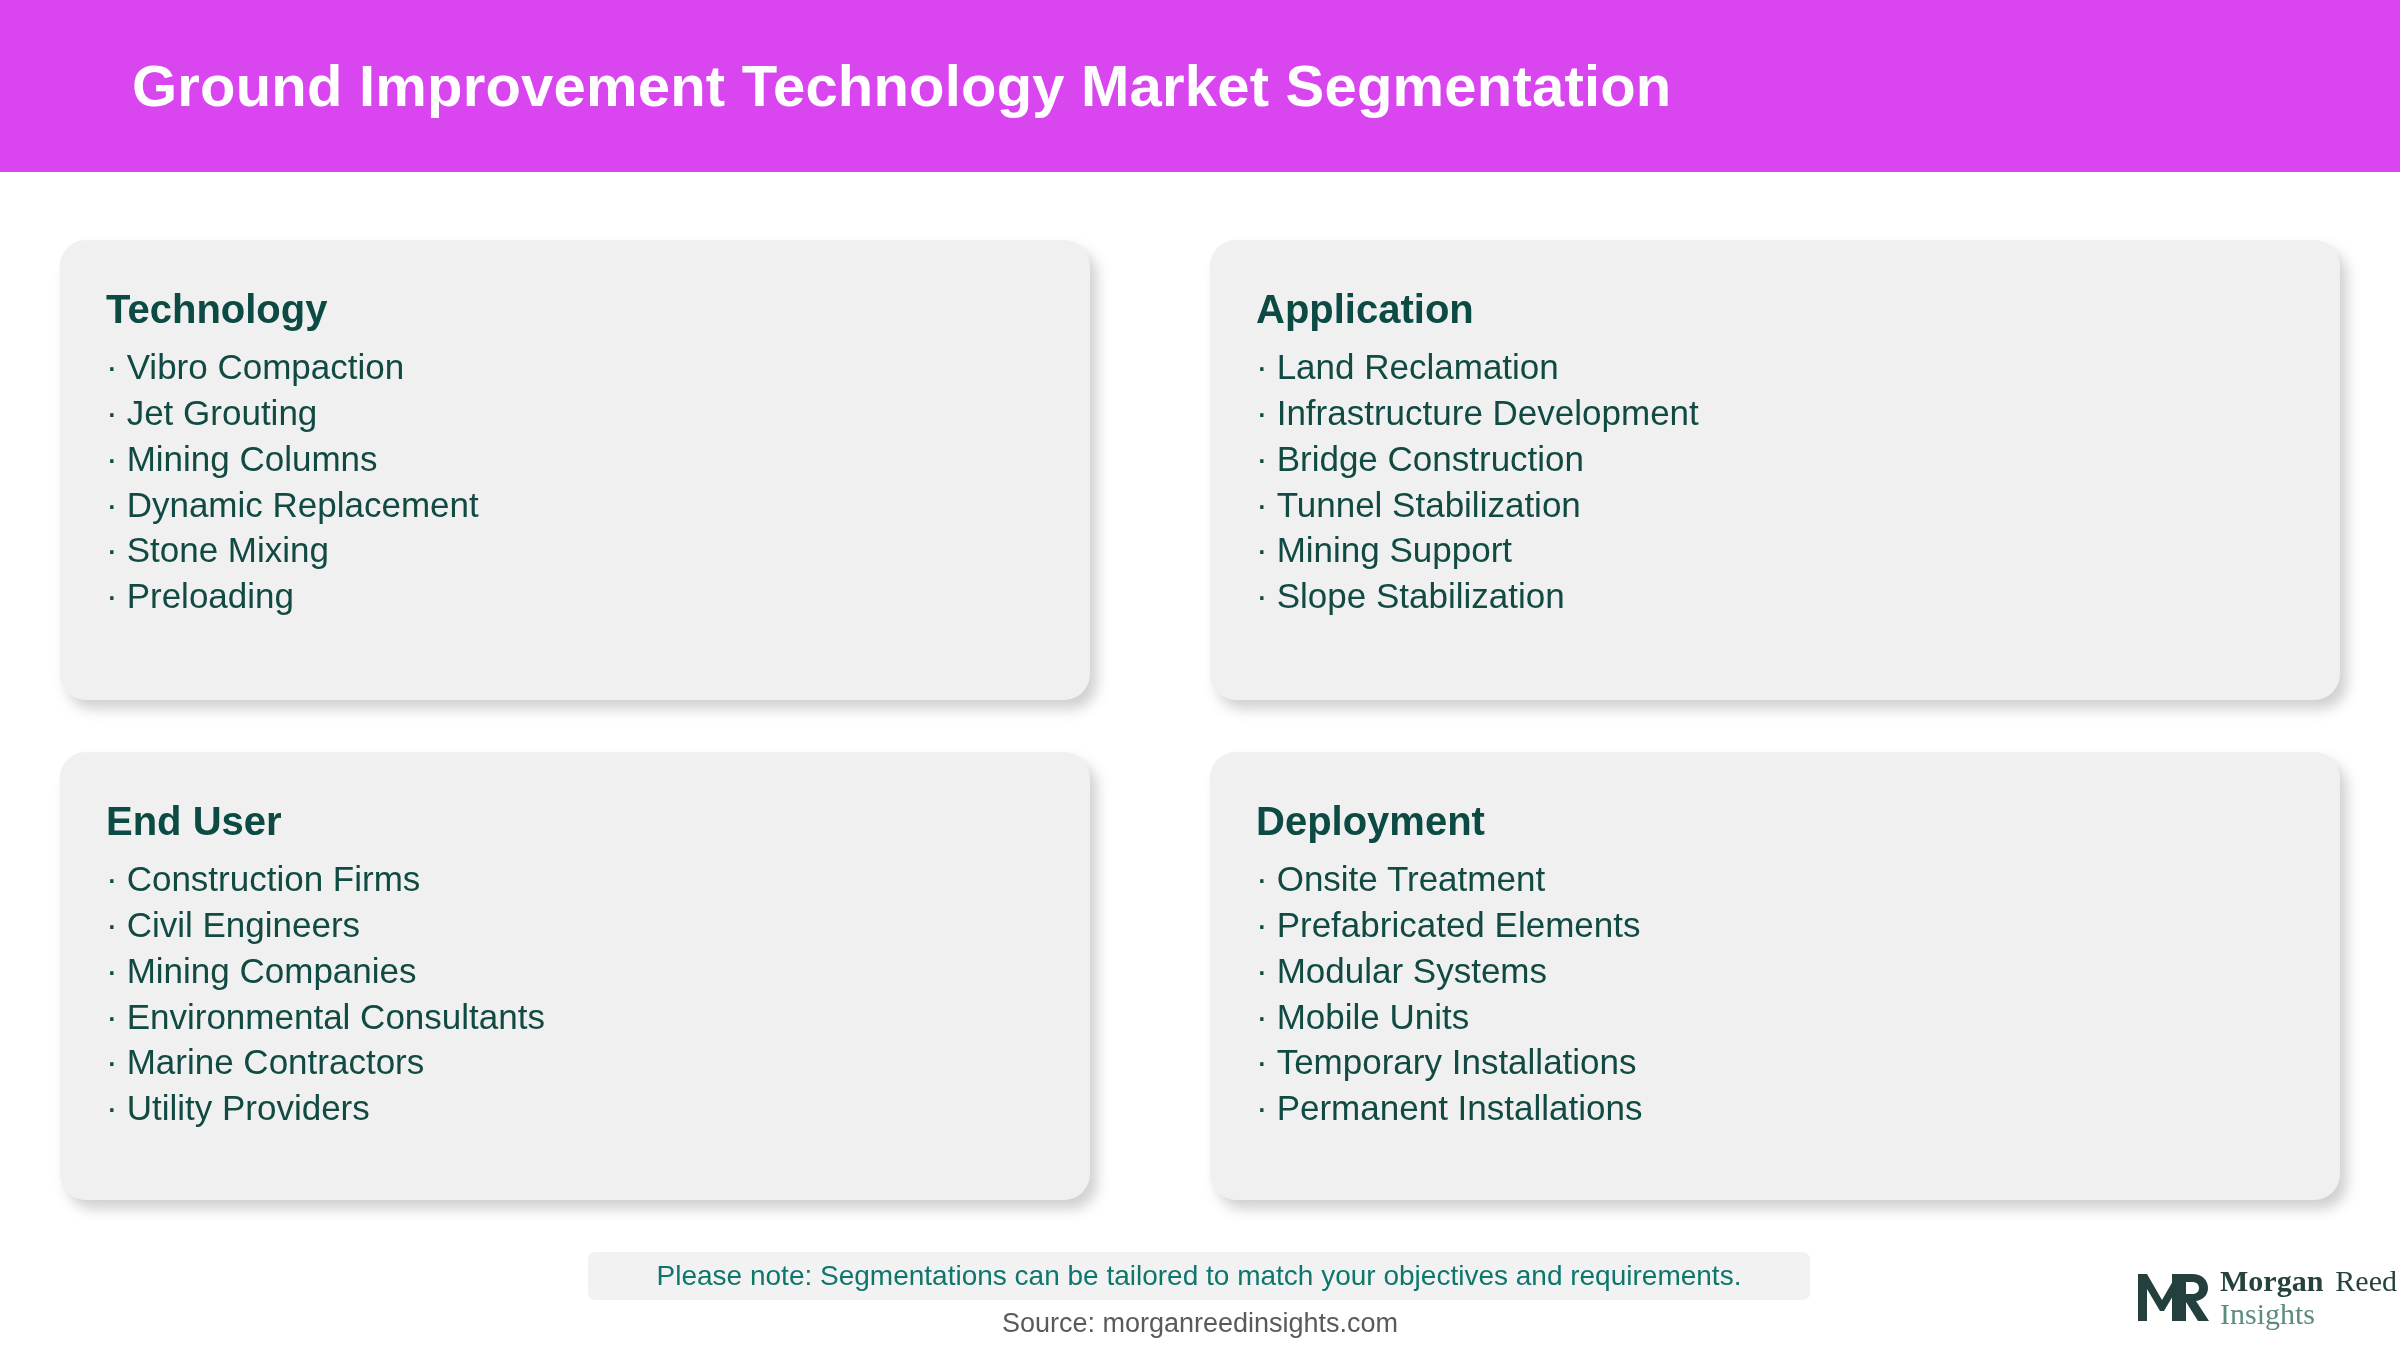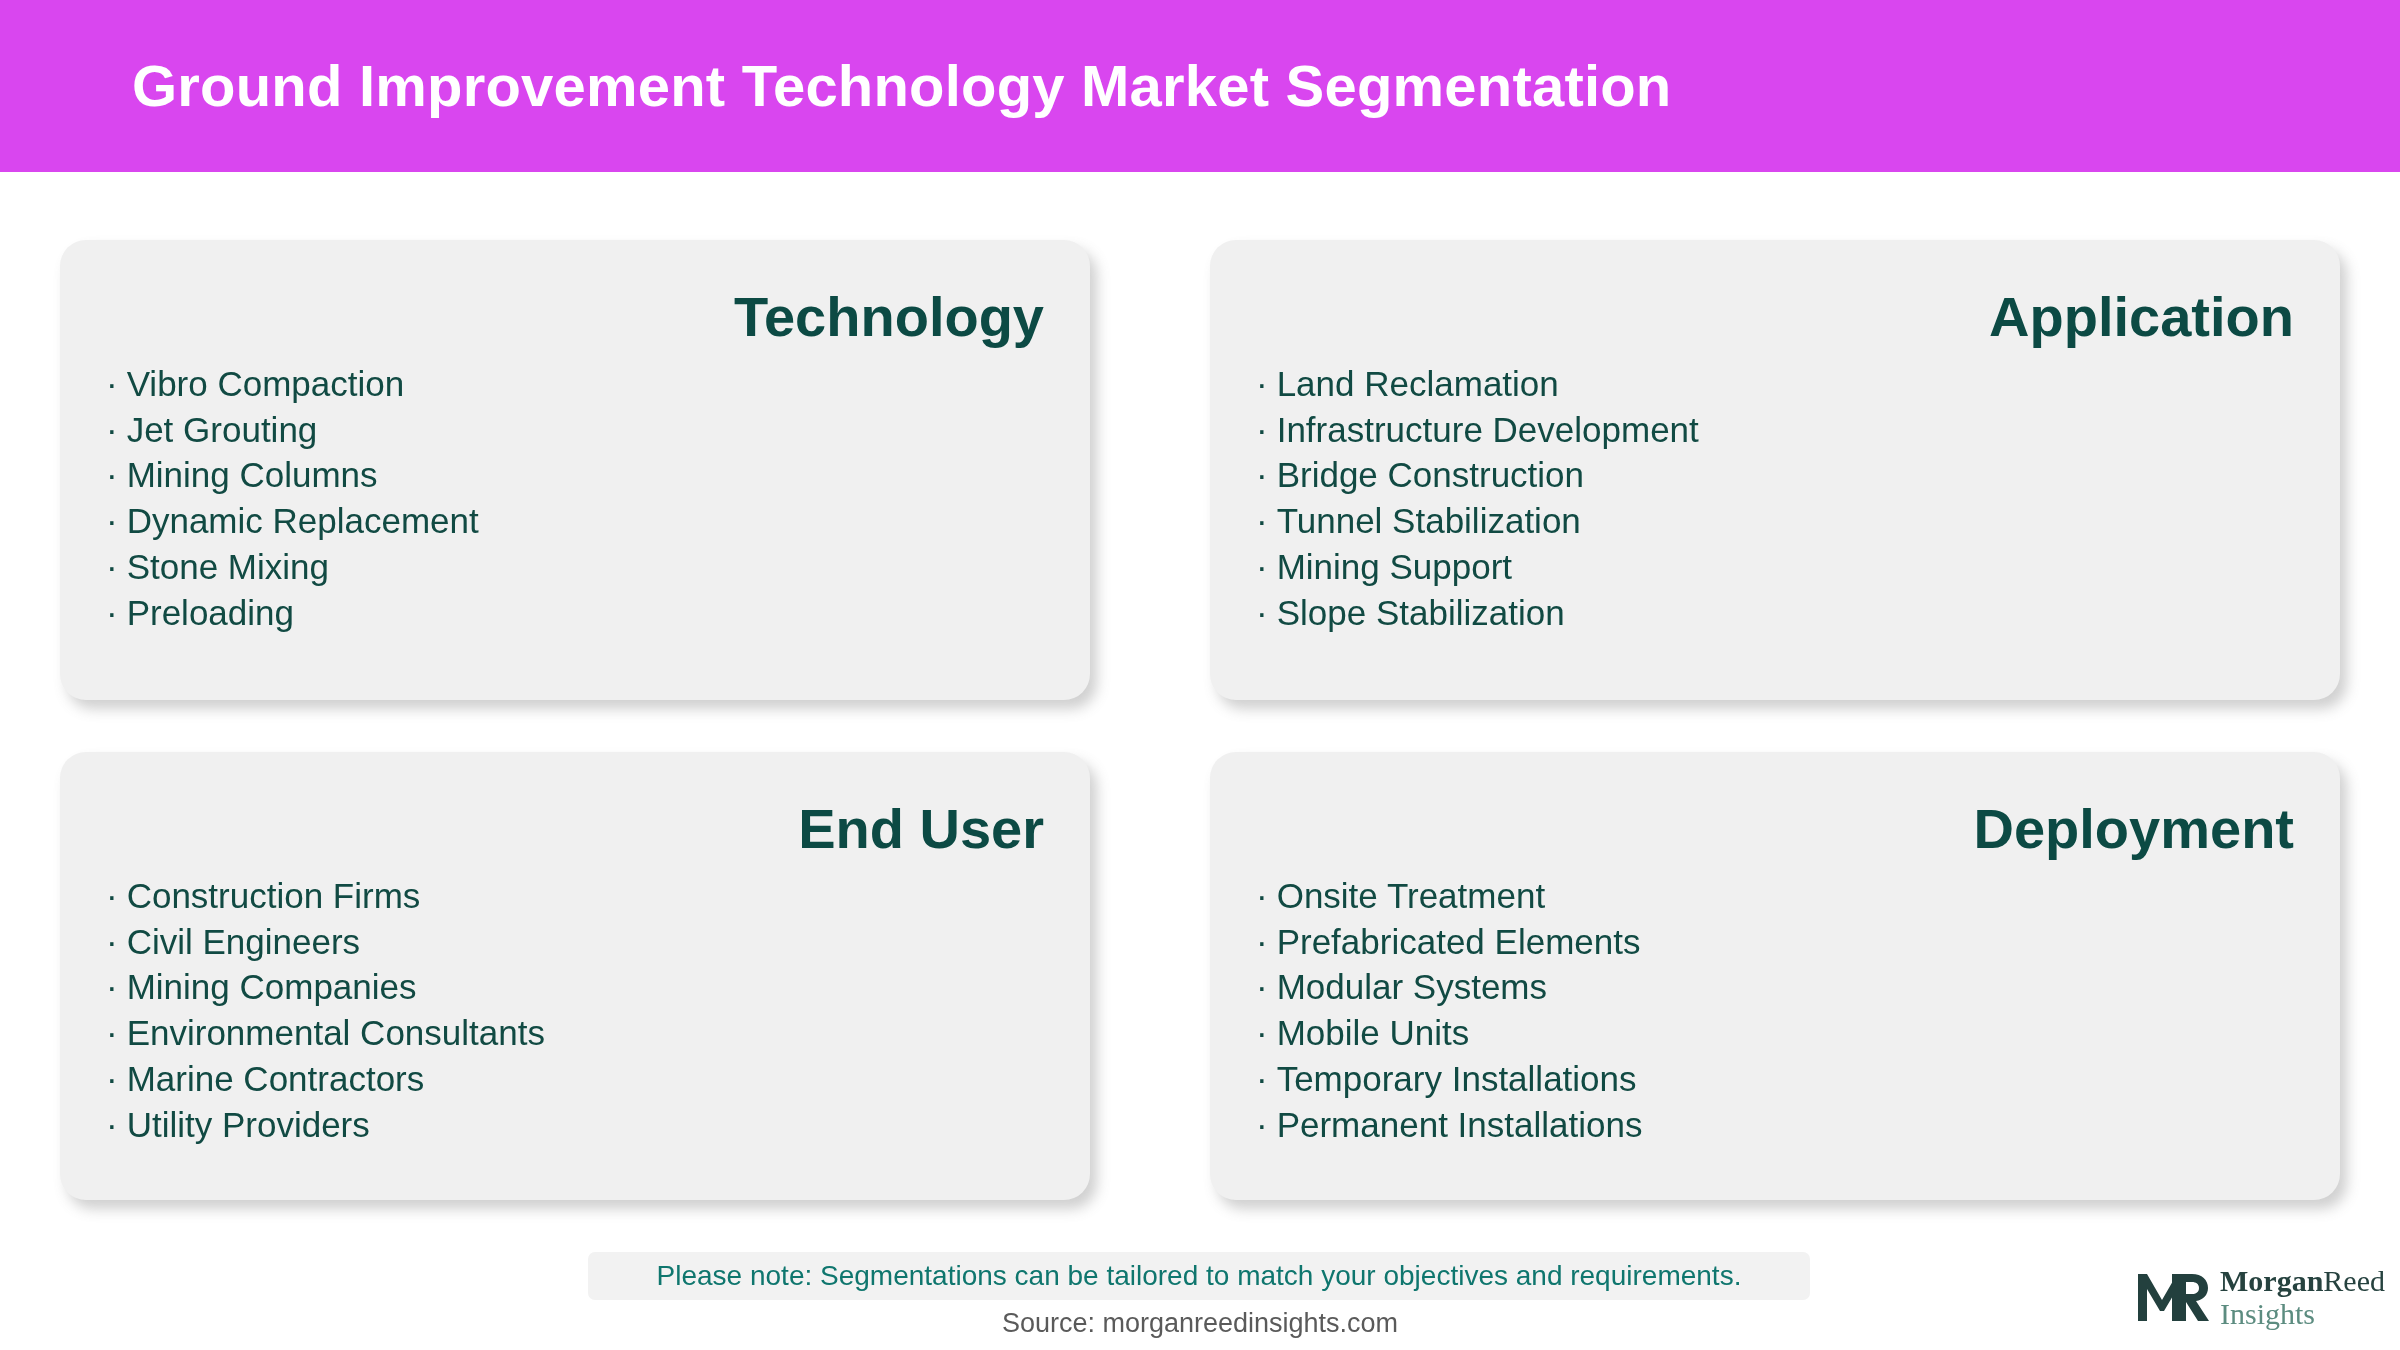--- a/index.html
+++ b/index.html
@@ -54,26 +54,25 @@
     padding: 48px 46px 30px 46px;
     overflow: hidden;
   }
   .card-tl { left: 0px;    top: 0px;   width: 1030px; height: 460px; }
   .card-tr { left: 1150px; top: 0px;   width: 1130px; height: 460px; }
   .card-bl { left: 0px;    top: 512px; width: 1030px; height: 448px; }
   .card-br { left: 1150px; top: 512px; width: 1130px; height: 448px; }
 
   .card-title {
     color: #0c4a44;
-    font-size: 56px;
+    font-size: 40px;
     font-weight: bold;
     line-height: 1.05;
     margin: 0 0 14px 0;
     white-space: nowrap;
-    text-align: right;
   }
   .card-list {
     list-style: none;
     margin: 0;
     padding: 0;
   }
   .card-list li {
     color: #114a43;
     font-size: 35px;
     font-weight: 300;
@@ -143,21 +142,21 @@
     justify-content: center;
     line-height: 1.0;
   }
   #logo-line-1 {
     font-family: "Liberation Serif", serif;
     font-size: 30px;
     color: #26423f;
     white-space: nowrap;
   }
   #logo-morgan { font-weight: bold; }
-  #logo-reed { font-weight: normal; }
+  #logo-reed { font-weight: normal; margin-left: 12px; }
   #logo-insights {
     font-family: "Liberation Serif", serif;
     font-size: 30px;
     color: #5c8c80;
     margin-top: 3px;
     white-space: nowrap;
   }
 </style>
 </head>
 <body>

